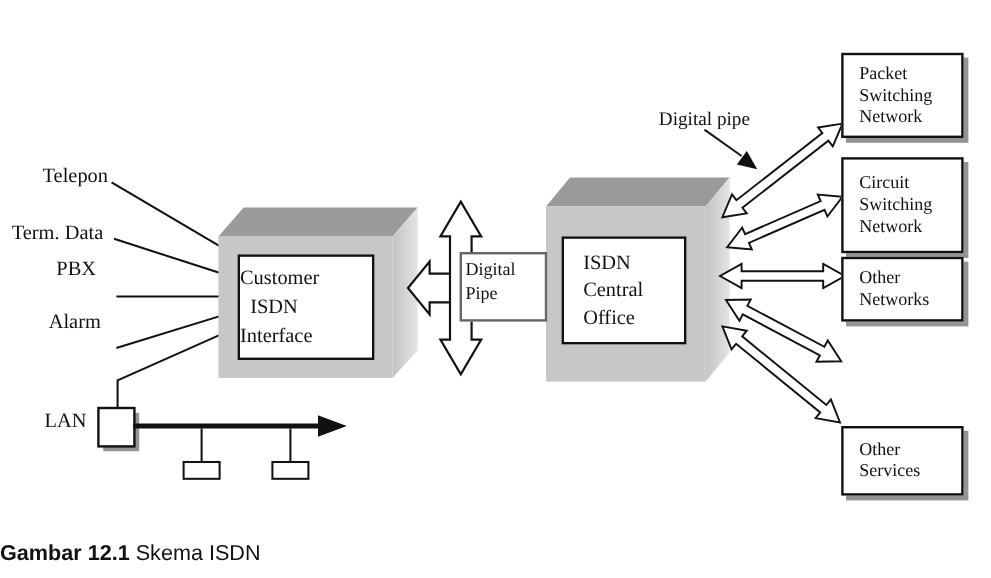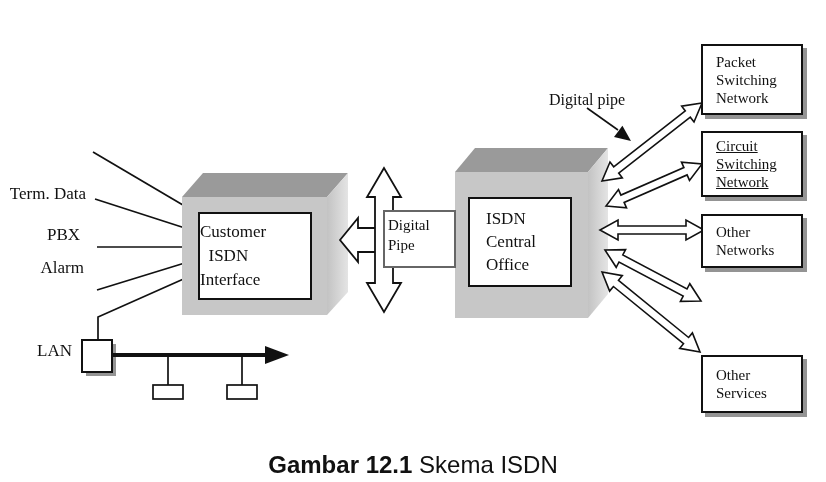--- a/index.html
+++ b/index.html
@@ -14,22 +14,22 @@
   .node{background:#fff;border:2px solid #111;white-space:pre;}
   .node-customer{left:198px;top:212px;width:114px;height:88px;padding-top:6px;
     font-size:17px;line-height:24px;text-align:left;}
   .node-co{left:468px;top:197px;width:104px;height:90px;padding:8px 0 0 16px;
     font-size:17px;line-height:23px;}
   .node-dp{left:383px;top:210px;width:73px;height:58px;border:2px solid #666;
     background:#fff;padding:3px 0 0 3px;font-size:15px;line-height:20px;}
   .rbox{left:701px;width:102px;background:#fff;border:2px solid #111;
     display:flex;align-items:center;padding-left:13px;font-size:15px;
     line-height:18px;white-space:pre;}
-  .caption{left:0;top:451px;width:826px;text-align:center;
-    font-family:"Liberation Sans","DejaVu Sans",sans-serif;font-size:24px;}
+  .caption{left:0;top:451px;width:826px;
+    font-family:"Liberation Sans","DejaVu Sans",sans-serif;font-size:18px;}
   .caption .b{font-weight:bold;}
 </style>
 </head>
 <body>
 
 <div class="stage">
 
   <svg id="art" width="826" height="482" viewBox="0 0 826 482">
       <defs>
         <linearGradient id="sideGrad" x1="0" y1="0" x2="1" y2="0">
@@ -60,41 +60,42 @@
       <polygon fill="#ffffff" stroke="#111111" stroke-width="1.8" stroke-linejoin="miter" points="384,168 367,197 375,197 375,283 367,283 384,312 401,283 393,283 393,197 401,197"></polygon>
       <polygon fill="#ffffff" stroke="#111111" stroke-width="1.6" stroke-linejoin="miter" points="602.0,181.0 622.3,177.8 618.7,173.1 690.3,117.2 694.0,122.0 702.0,103.0 681.7,106.2 685.3,110.9 613.7,166.8 610.0,162.0"></polygon>
       <polygon fill="#ffffff" stroke="#111111" stroke-width="1.6" stroke-linejoin="miter" points="606.0,206.0 626.5,207.9 624.1,202.4 687.1,174.9 689.5,180.4 702.0,164.0 681.5,162.1 683.9,167.6 620.9,195.1 618.5,189.6"></polygon>
       <polygon fill="#ffffff" stroke="#111111" stroke-width="1.6" stroke-linejoin="miter" points="600.0,230.0 618.0,240.0 618.0,234.0 686.0,234.0 686.0,240.0 704.0,230.0 686.0,220.0 686.0,226.0 618.0,226.0 618.0,220.0"></polygon>
       <polygon fill="#ffffff" stroke="#111111" stroke-width="1.6" stroke-linejoin="miter" points="605.0,250.0 616.2,267.3 619.0,262.0 683.2,296.1 680.4,301.4 701.0,301.0 689.8,283.7 687.0,289.0 622.8,254.9 625.6,249.6"></polygon>
       <polygon fill="#ffffff" stroke="#111111" stroke-width="1.6" stroke-linejoin="miter" points="602.0,272.0 609.6,291.1 613.4,286.5 683.5,343.7 679.7,348.4 700.0,352.0 692.4,332.9 688.6,337.5 618.5,280.3 622.3,275.6"></polygon>
       <line stroke="#111111" stroke-width="1.6" x1="587" y1="108" x2="618" y2="130"></line>
       <polygon points="631,141 614,137 622.4,125.8" fill="#111111"></polygon>
     </svg>
 
+  <div class="lbl" style="left:8px;top:137px;width:82px">Telepon</div>
   <div class="lbl" style="left:-4px;top:184px;width:90px">Term. Data</div>
-  <div class="lbl" style="left:8px;top:225px;width:72px">PBX</div>
+  <div class="lbl" style="left:8px;top:214px;width:72px">PBX</div>
   <div class="lbl" style="left:8px;top:258px;width:76px">Alarm</div>
   <div class="lbl" style="left:4px;top:341px;width:68px">LAN</div>
 
   <div class="abs node node-customer">Customer
   ISDN
 Interface</div>
   <div class="abs node node-co">ISDN
 Central
 Office</div>
 
   <div class="abs node-dp" style="border-color: rgb(102, 102, 102);">Digital
 Pipe</div>
 
   <div class="lbl" style="left:549px;top:91px;width:90px;text-align:left;font-size:16px">Digital pipe</div>
 
   <div class="abs rbox" style="top: 44px; height: 71px; box-shadow: rgb(148, 148, 148) 4px 4px 0px;">Packet
 Switching
 Network</div>
-  <div class="abs rbox" style="top: 131px; height: 66px; box-shadow: rgb(148, 148, 148) 4px 4px 0px; text-decoration: underline;">Circuit
+  <div class="abs rbox" style="top: 131px; height: 80px; box-shadow: rgb(148, 148, 148) 4px 4px 0px;">Circuit
 Switching
 Network</div>
   <div class="abs rbox" style="top: 214px; height: 54px; box-shadow: rgb(148, 148, 148) 4px 4px 0px;">Other
 Networks</div>
   <div class="abs rbox" style="top: 355px; height: 58px; box-shadow: rgb(148, 148, 148) 4px 4px 0px;">Other
 Services</div>
 
   <div class="abs caption">
     <span class="b">Gambar 12.1</span><span> Skema ISDN</span>
   </div>

